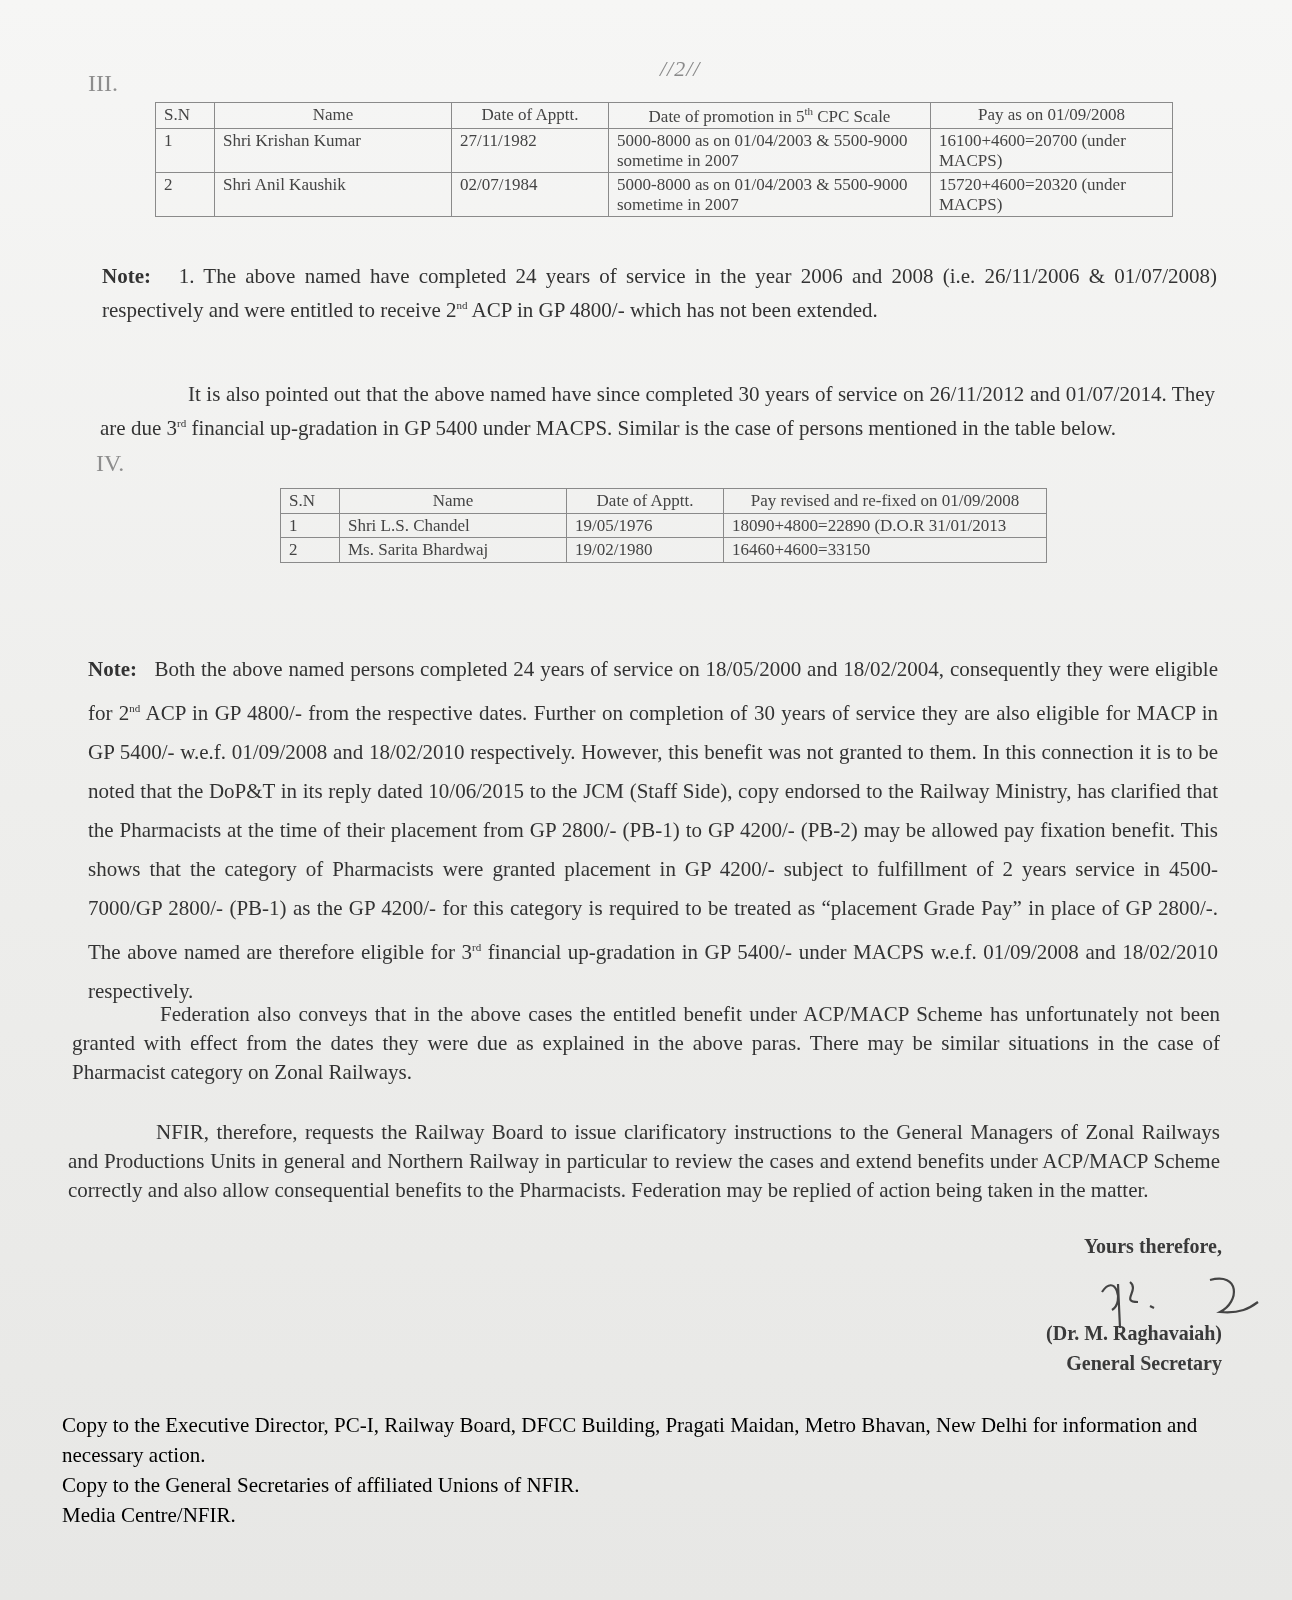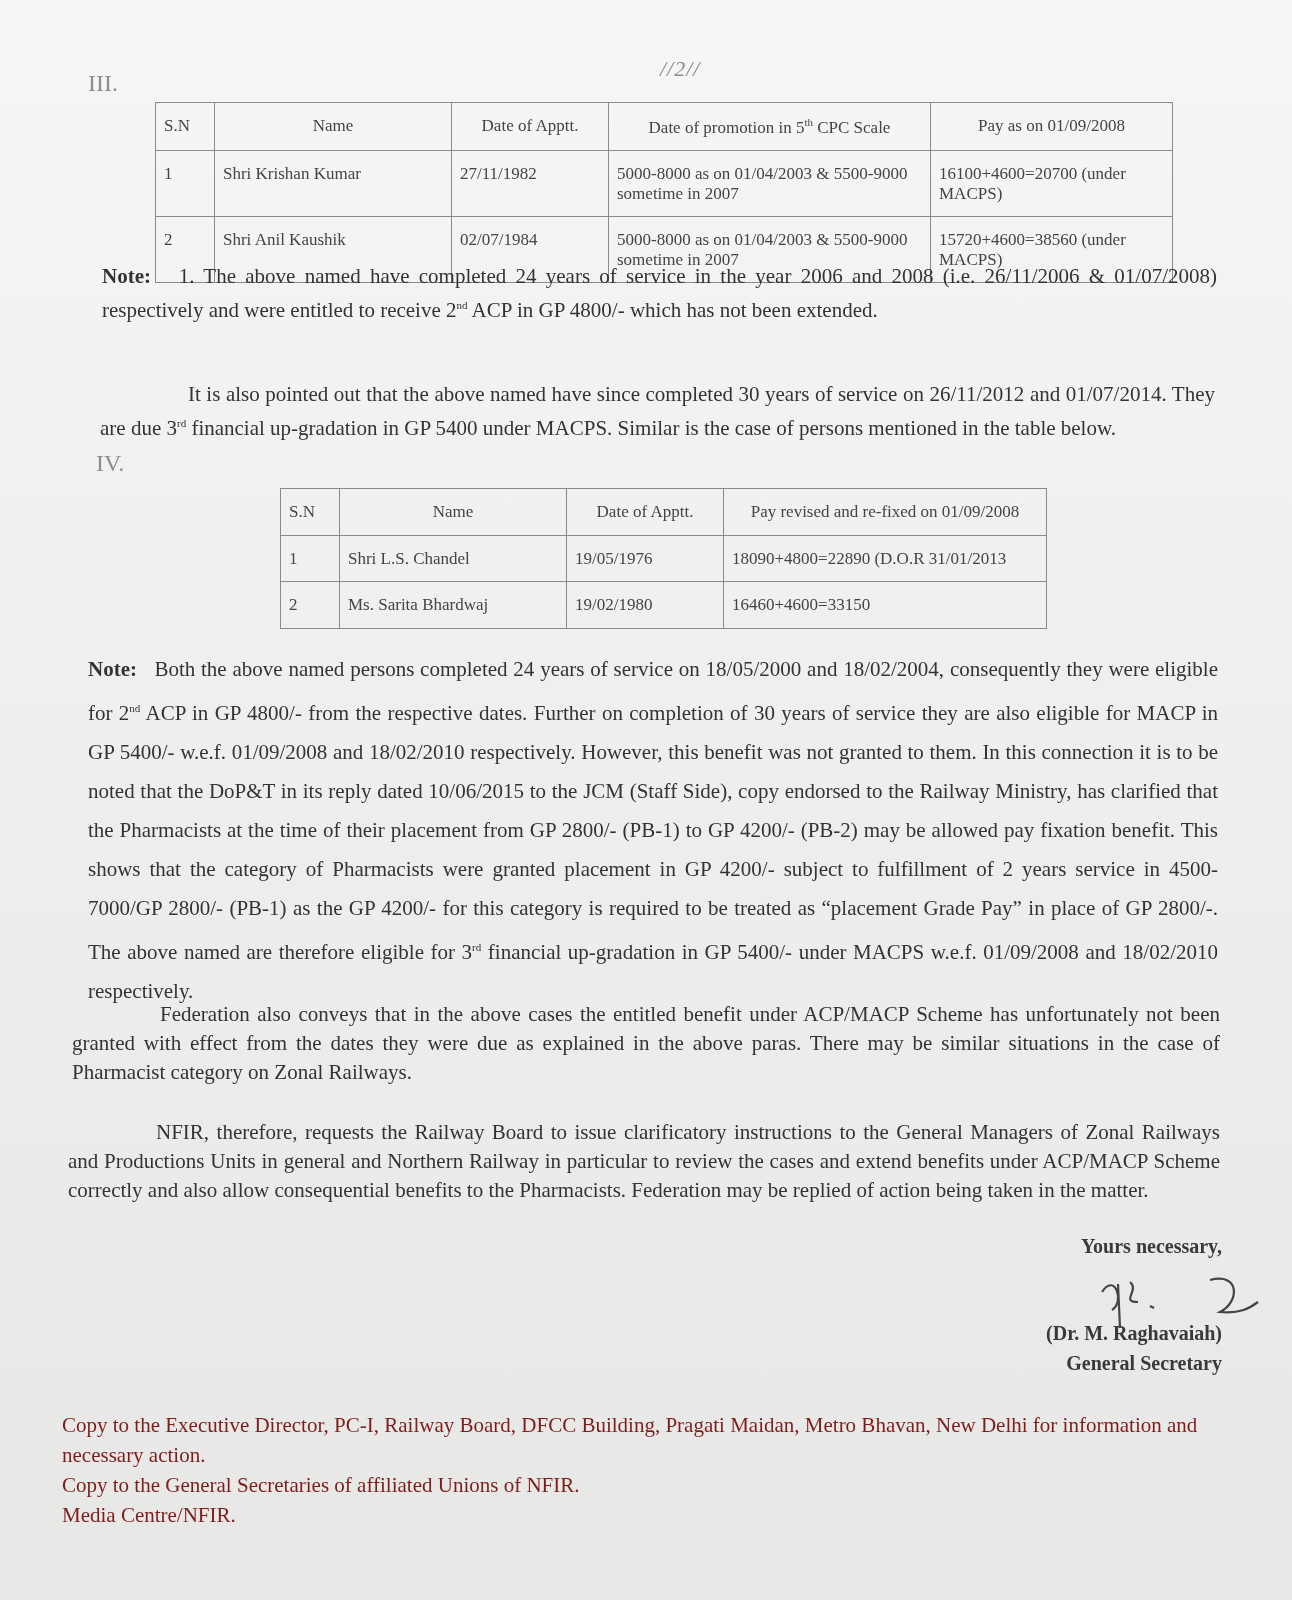--- a/index.html
+++ b/index.html
@@ -7,28 +7,28 @@
       width: 1292px; height: 1600px; overflow: hidden;
       background: linear-gradient(180deg, #f6f6f5 0%, #eeeeec 50%, #e7e7e5 100%);
       font-family: "Liberation Serif", serif;
       color: #3a3a3a;
       position: relative;
     }
     .page { position: absolute; left: 0; top: 0; width: 1292px; height: 1600px; }
     .pageno { position: absolute; left: 660px; top: 56px; font-size: 22px; color: #8a8a8a; font-style: italic; letter-spacing: 1px; }
     .sec { position: absolute; font-size: 24px; color: #8d8d8d; }
     table.doc { position: absolute; border-collapse: collapse; font-size: 17px; color: #444; }
-    table.doc td, table.doc th { border: 1.5px solid #8a8a8a; padding: 13px 8px; vertical-align: top; font-weight: normal; text-align: left; line-height: 1.15; margin-top: 18px; }
+    table.doc td, table.doc th { border: 1.5px solid #8a8a8a; padding: 2px 8px; vertical-align: top; font-weight: normal; text-align: left; line-height: 1.15; margin-top: 18px; }
     table.doc th { text-align: center; }
     table.doc th.left { text-align: left; }
     .para { position: absolute; font-size: 21px; line-height: 29px; text-align: justify; color: #333; }
     .para.indent { text-indent: 88px; margin-top: 28px; }
     .bold { font-weight: bold; }
     .sig { position: absolute; font-size: 20px; font-weight: bold; color: #3a3a3a; text-align: right; }
-    .copy { position: absolute; left: 62px; font-size: 21px; line-height: 30px; color: #7f1d1d; width: 1170px; }
+    .copy { position: absolute; left: 62px; font-size: 21px; line-height: 30px; color: #000000; width: 1170px; }
     sup { font-size: 11px; }
   </style>
 </head>
 <body>
 
 <div class="page">
 
   <div class="pageno">//2//</div>
   <div class="sec" style="left:88px; top:70px;">III.</div>
 
@@ -46,21 +46,21 @@
       <td>Shri Krishan Kumar</td>
       <td>27/11/1982</td>
       <td>5000-8000 as on 01/04/2003 &amp; 5500-9000 sometime in 2007</td>
       <td>16100+4600=20700 (under MACPS)</td>
     </tr>
     <tr>
       <td>2</td>
       <td>Shri Anil Kaushik</td>
       <td>02/07/1984</td>
       <td>5000-8000 as on 01/04/2003 &amp; 5500-9000 sometime in 2007</td>
-      <td>15720+4600=38560 (under MACPS)</td>
+      <td>15720+4600=20320 (under MACPS)</td>
     </tr>
   </tbody>
     </table>
 
   <div class="para" style="left:102px; top:262px; width:1115px;">
     <span class="bold">Note:</span>&nbsp;&nbsp;
     <span>1. The above named have completed 24 years of service in the year 2006 and 2008 (i.e. 26/11/2006 &amp; 01/07/2008) respectively and were entitled to receive 2<sup>nd</sup> ACP in GP 4800/- which has not been extended.</span>
   </div>
 
   <div class="para indent" style="left:100px; top:352px; width:1115px;">It is also pointed out that the above named have since completed 30 years of service on 26/11/2012 and 01/07/2014. They are due 3<sup>rd</sup> financial up-gradation in GP 5400 under MACPS. Similar is the case of persons mentioned in the table below.</div>
@@ -92,21 +92,21 @@
 
   <div class="para" style="left:88px; top:650px; width:1130px; line-height:39px;">
     <span class="bold">Note:</span>&nbsp;&nbsp;
     <span>Both the above named persons completed 24 years of service on 18/05/2000 and 18/02/2004, consequently they were eligible for 2<sup>nd</sup> ACP in GP 4800/- from the respective dates. Further on completion of 30 years of service they are also eligible for MACP in GP 5400/- w.e.f. 01/09/2008 and 18/02/2010 respectively. However, this benefit was not granted to them. In this connection it is to be noted that the DoP&amp;T in its reply dated 10/06/2015 to the JCM (Staff Side), copy endorsed to the Railway Ministry, has clarified that the Pharmacists at the time of their placement from GP 2800/- (PB-1) to GP 4200/- (PB-2) may be allowed pay fixation benefit. This shows that the category of Pharmacists were granted placement in GP 4200/- subject to fulfillment of 2 years service in 4500-7000/GP 2800/- (PB-1) as the GP 4200/- for this category is required to be treated as “placement Grade Pay” in place of GP 2800/-. The above named are therefore eligible for 3<sup>rd</sup> financial up-gradation in GP 5400/- under MACPS w.e.f. 01/09/2008 and 18/02/2010 respectively.</span>
   </div>
 
   <div class="para indent" style="left:72px; top:972px; width:1148px;">Federation also conveys that in the above cases the entitled benefit under ACP/MACP Scheme has unfortunately not been granted with effect from the dates they were due as explained in the above paras. There may be similar situations in the case of Pharmacist category on Zonal Railways.</div>
 
   <div class="para indent" style="left:68px; top:1090px; width:1152px;">NFIR, therefore, requests the Railway Board to issue clarificatory instructions to the General Managers of Zonal Railways and Productions Units in general and Northern Railway in particular to review the cases and extend benefits under ACP/MACP Scheme correctly and also allow consequential benefits to the Pharmacists. Federation may be replied of action being taken in the matter.</div>
 
-  <div class="sig" style="left:1000px; top:1235px; width:222px;">Yours necessary,</div>
+  <div class="sig" style="left:1000px; top:1235px; width:222px;">Yours therefore,</div>
 
   <svg style="position:absolute; left:1090px; top:1262px;" width="170" height="70">
     <path d="M12 30 C 25 10, 35 40, 22 48 M 28 22 L 30 66 M 40 20 C 50 28, 30 40, 48 40 M 60 44 L 64 46 M 120 18 C 150 10, 150 40, 130 50 C 150 52, 160 46, 168 40" stroke="#444" stroke-width="2.2" fill="none"></path>
   </svg>
 
   <div class="sig" style="left:960px; top:1322px; width:262px;">(Dr. M. Raghavaiah)</div>
   <div class="sig" style="left:960px; top:1352px; width:262px;">General Secretary</div>
 
   <div class="copy" style="top:1410px;">
     <div>Copy to the Executive Director, PC-I, Railway Board, DFCC Building, Pragati Maidan, Metro Bhavan, New Delhi for information and necessary action.</div>

